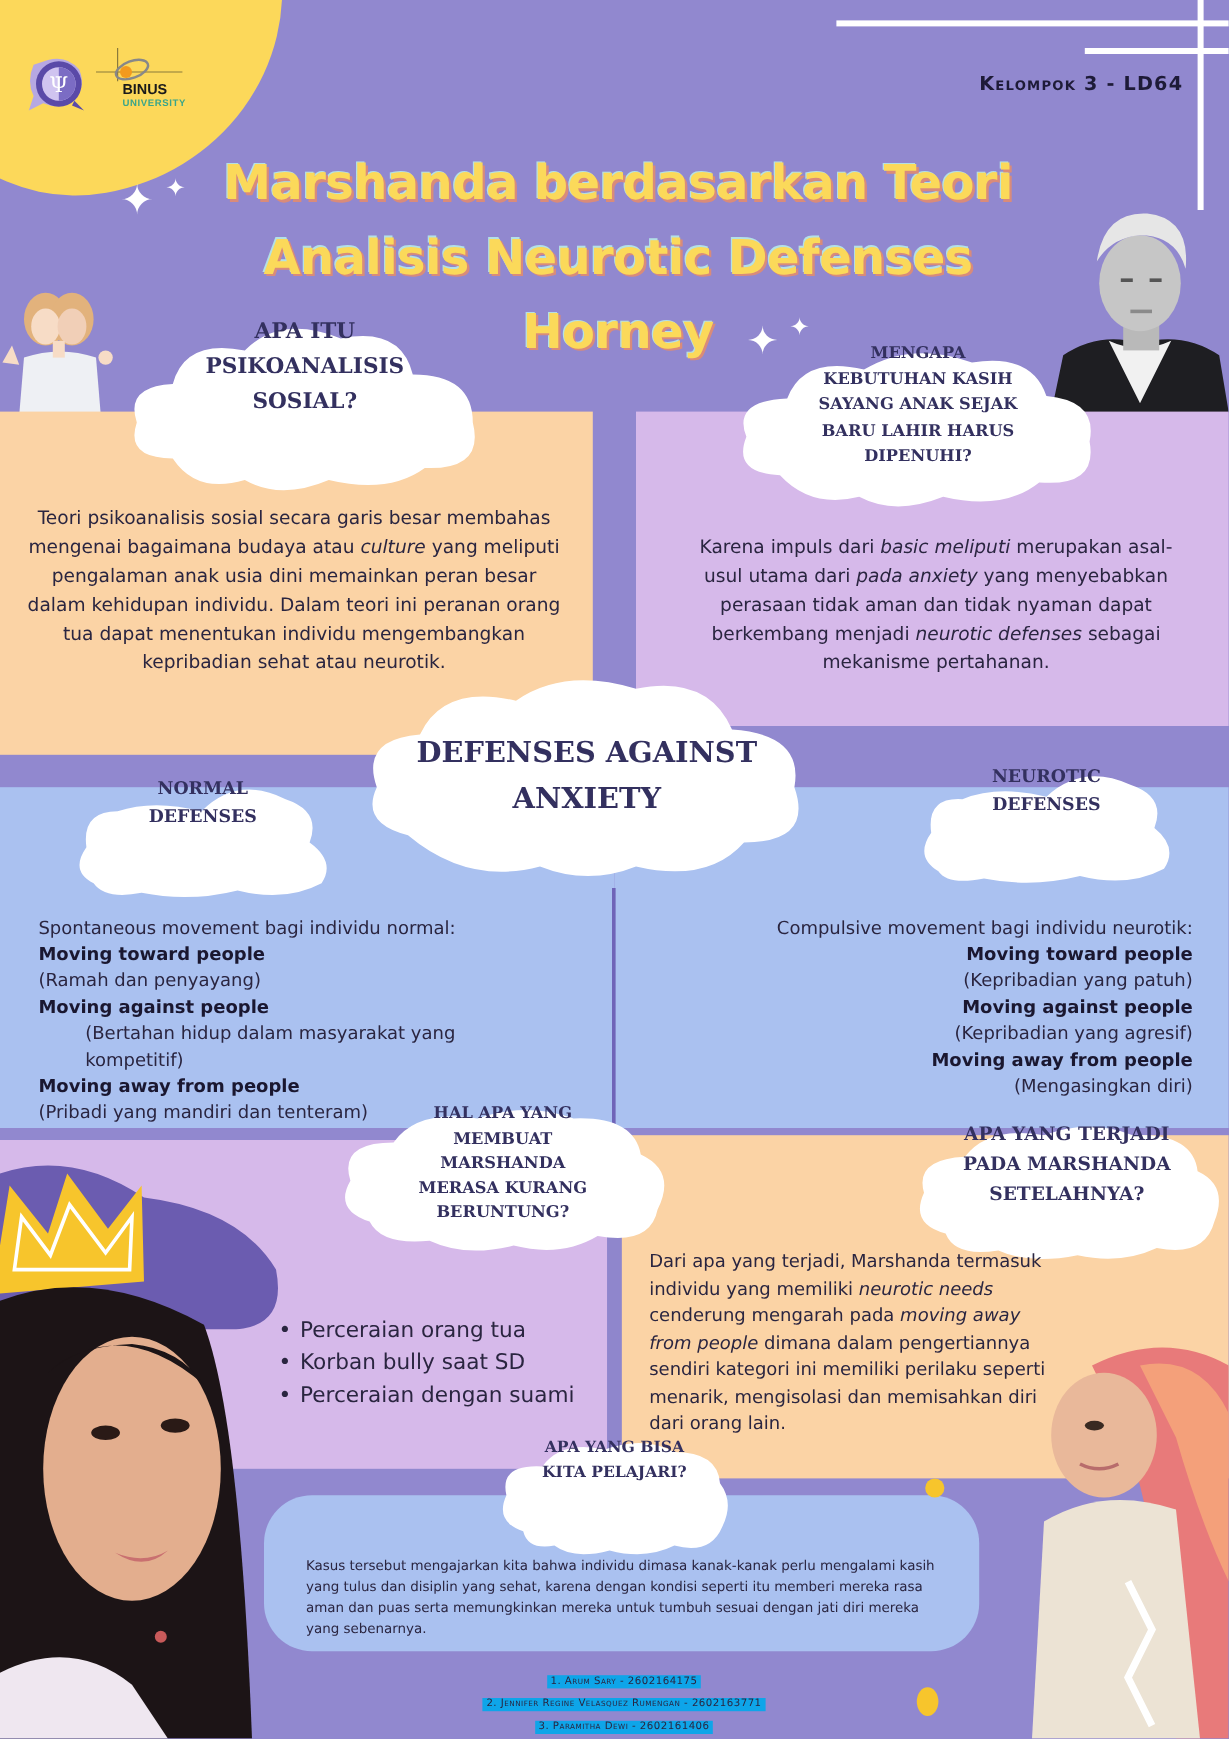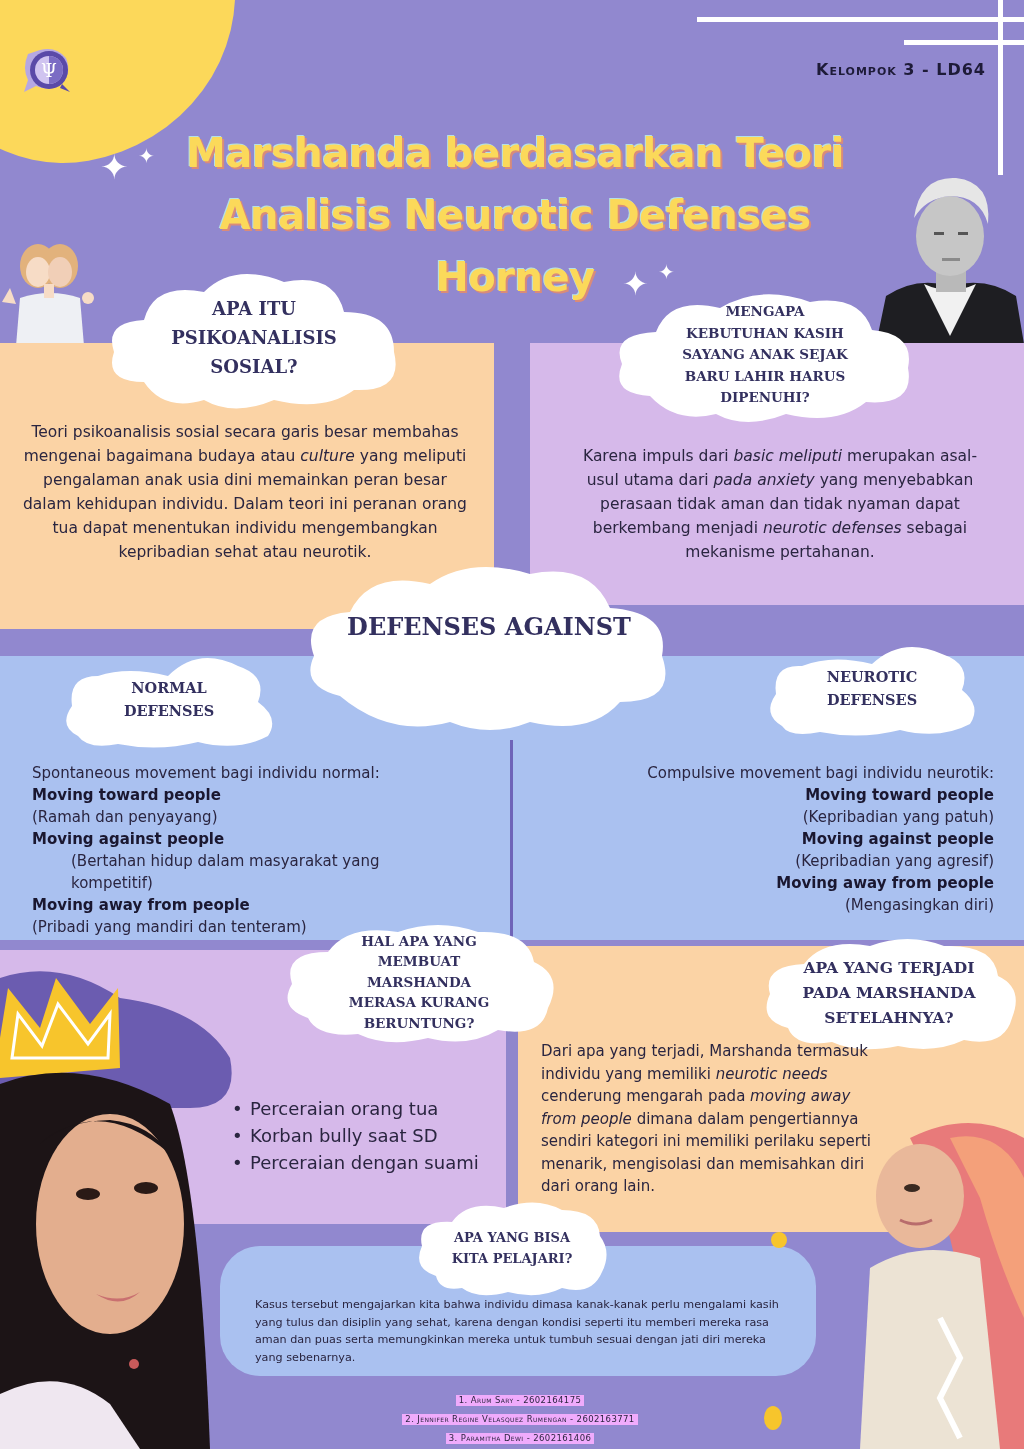--- a/index.html
+++ b/index.html
@@ -28,57 +28,67 @@
   .panel-lilac-top { left: 530px; top: 343px; width: 494px; height: 262px; background: #d6b9ea; }
   .panel-blue-left { left: 0; top: 656px; width: 512px; height: 284px; background: #aac1f0; }
   .panel-blue-right { left: 512px; top: 656px; width: 512px; height: 284px; background: #aac1f0; }
   .divider-v { left: 510px; top: 740px; width: 3px; height: 200px; background: #6f64b8; }
   .panel-lilac-bottom { left: 0; top: 950px; width: 506px; height: 274px; background: #d6b9ea; }
   .panel-peach-bottom { left: 518px; top: 946px; width: 506px; height: 286px; background: #fbd3a5; }
   .bottom-left-strip { left: 506px; top: 1030px; width: 12px; height: 200px; background: #8f86cc; }
 
   .cloud { position: absolute; }
   .cloud svg { position: absolute; left: 0; top: 0; width: 100%; height: 100%; }
-  .cloud-text { position: absolute; left: 0; top: 0; width: 100%; height: 100%; display: flex; align-items: center; justify-content: center; text-align: center; font-family: "DejaVu Serif", serif; font-weight: 700; color: #33305f; }
+  .cloud-text { position: absolute; left: 0; top: 0; width: 100%; height: 100%; display: flex; justify-content: center; text-align: center; font-family: "DejaVu Serif", serif; font-weight: 700; color: #33305f; }
 
   .body-text { position: absolute; font-family: "DejaVu Sans", sans-serif; color: #2a2540; font-size: 15px; line-height: 24px; }
   .center { text-align: center; }
   .right { text-align: right; }
   .bold { font-weight: 700; color: #1a1730; }
   em { font-style: italic; }
 
   .photo { position: absolute; overflow: hidden; }
   .list ul { list-style: none; }
   .list li { position: relative; padding-left: 20px; font-size: 18px; line-height: 27px; }
   .list li::before { content: "•"; position: absolute; left: 2px; }
 
   .learn-box { left: 220px; top: 1246px; width: 596px; height: 130px; background: #aac1f0; border-radius: 40px; }
 
   .members { left: 360px; top: 1388px; width: 320px; text-align: center; }
-  .member { display: inline-block; background: #f0abfc; font-size: 8.5px; line-height: 10.5px; color: #2a2540; padding: 0 3px; font-variant: small-caps; letter-spacing: 0.4px; font-family: "DejaVu Sans", sans-serif; }
+  .member { display: inline-block; background: #0ea5e9; font-size: 8.5px; line-height: 10.5px; color: #2a2540; padding: 0 3px; font-variant: small-caps; letter-spacing: 0.4px; font-family: "DejaVu Sans", sans-serif; }
   .dot { border-radius: 50%; background: #f7c52c; }
 </style>
 </head>
 <body>
 
 <div class="page">
 
   <div class="abs blob-yellow"></div>
 
   <div class="abs logo-psy">
     <svg width="58" height="50" viewBox="0 0 58 50">
       <path d="M8 8 Q2 22 8 34 L4 46 L16 40 Q30 46 42 38 Q52 26 46 12 Q36 0 20 4 Z" fill="#b6a8e2"></path>
       <circle cx="29" cy="24" r="19" fill="#5a4aa8"></circle>
       <circle cx="29" cy="24" r="14" fill="#d0c4f0"></circle>
       <path d="M29 24 m0 -14 a14 14 0 0 1 0 28 z" fill="#7b6cc4"></path>
       <text x="29" y="31" text-anchor="middle" font-size="18" fill="#fff" font-family="DejaVu Serif, serif">Ψ</text>
       <path d="M42 38 L50 46 L40 42 Z" fill="#5a4aa8"></path>
     </svg>
   </div>
 
+  <div class="abs logo-binus">
+    <svg width="100" height="30" viewBox="0 0 100 30" style="position:absolute;left:0;top:0;">
+      <line x1="0" y1="22" x2="72" y2="22" stroke="#8a7a3a" stroke-width="1"></line>
+      <line x1="18" y1="2" x2="18" y2="30" stroke="#8a7a3a" stroke-width="1"></line>
+      <ellipse cx="30" cy="20" rx="14" ry="7" fill="none" stroke="#888" stroke-width="2" transform="rotate(-20 30 20)"></ellipse>
+      <circle cx="25" cy="22" r="5" fill="#f39a1e"></circle>
+    </svg>
+    <span class="binus-text">BINUS</span>
+    <span class="univ-text">UNIVERSITY</span>
+  </div>
 
   <div class="abs lines-h1"></div>
   <div class="abs lines-h2"></div>
   <div class="abs lines-v"></div>
   <div class="abs group-label">Kelompok 3 - LD64</div>
 
   <div class="abs title">
     <div>Marshanda berdasarkan Teori</div>
     <div>Analisis Neurotic Defenses</div>
     <div>Horney</div>
@@ -151,20 +161,21 @@
   <div class="abs panel-blue-right"></div>
   <div class="abs divider-v"></div>
 
   <div class="cloud" style="left:300px;top:556px;width:378px;height:180px;">
     <svg viewBox="0 0 378 180" preserveAspectRatio="none">
         <path d="M40 140 Q0 130 14 100 Q0 60 50 56 Q70 14 130 28 Q170 0 230 18 Q290 6 310 52 Q370 56 362 100 Q378 146 320 146 Q290 180 230 166 Q190 182 150 166 Q90 182 40 140 Z" fill="#fff"></path>
       </svg>
     <div class="cloud-text" style="font-size:24px;line-height:38px;align-items:flex-start;padding-top:52px;">
       <div>
         <div>DEFENSES AGAINST</div>
+        <div>ANXIETY</div>
       </div>
     </div>
   </div>
 
   <div class="cloud" style="left:58px;top:646px;width:222px;height:106px;">
     <svg viewBox="0 0 222 106" preserveAspectRatio="none">
         <path d="M20 90 Q0 80 14 60 Q10 30 40 30 Q70 20 110 30 Q140 0 180 20 Q210 30 200 56 Q222 72 210 90 Q180 106 140 96 Q100 106 60 98 Q30 104 20 90 Z" fill="#fff"></path>
       </svg>
     <div class="cloud-text" style="font-size:14.5px;line-height:23px;">
       <div>

